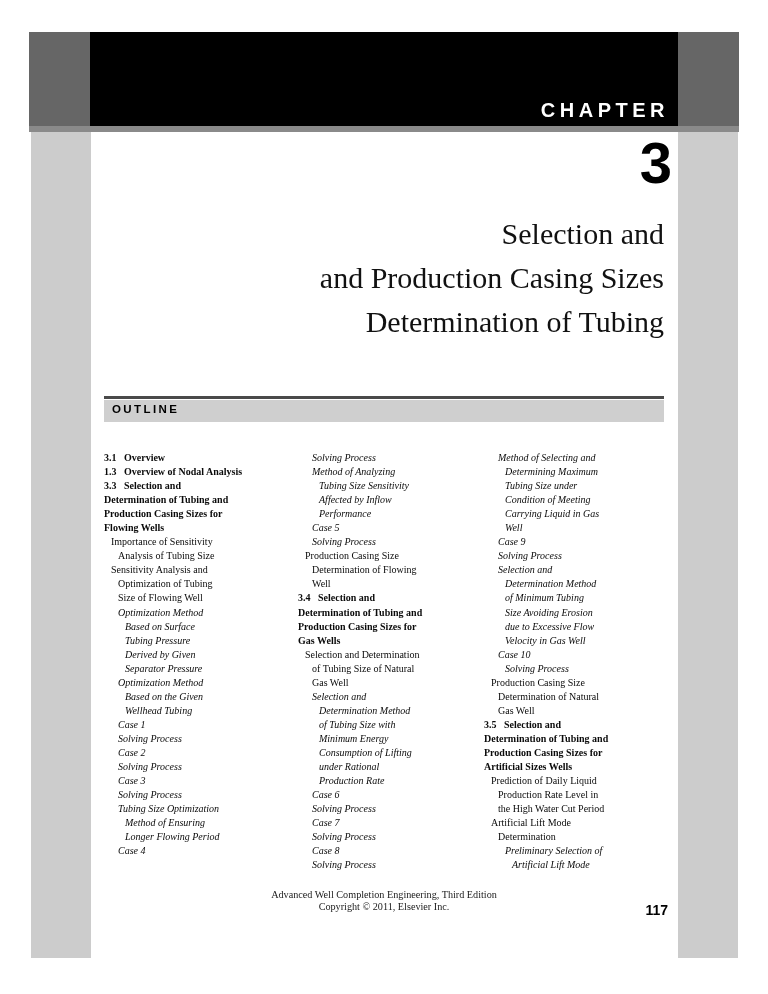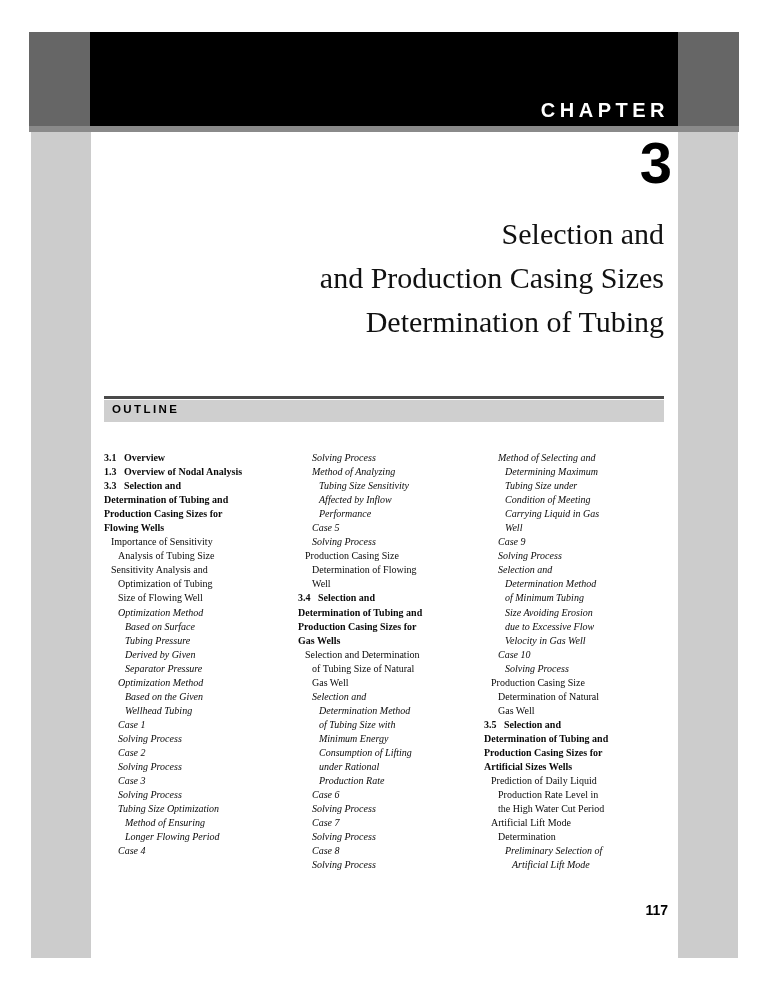--- a/index.html
+++ b/index.html
@@ -299,15 +299,19 @@
         <span class="oe i1"><span>Prediction of Daily Liquid</span></span>
         <span class="oe i2"><span>Production Rate Level in</span></span>
         <span class="oe i2"><span>the High Water Cut Period</span></span>
         <span class="oe i1"><span>Artificial Lift Mode</span></span>
         <span class="oe i2"><span>Determination</span></span>
         <span class="oe i3 ital"><span>Preliminary Selection of</span></span>
         <span class="oe i4 ital"><span>Artificial Lift Mode</span></span>
       </div>
   </div>
 
+  <div class="footer-credit">
+    <span>Advanced Well Completion Engineering, Third Edition</span>
+    <span>Copyright © 2011, Elsevier Inc.</span>
+  </div>
   <div class="folio">117</div>
 
 </div>
 
 </body></html>

